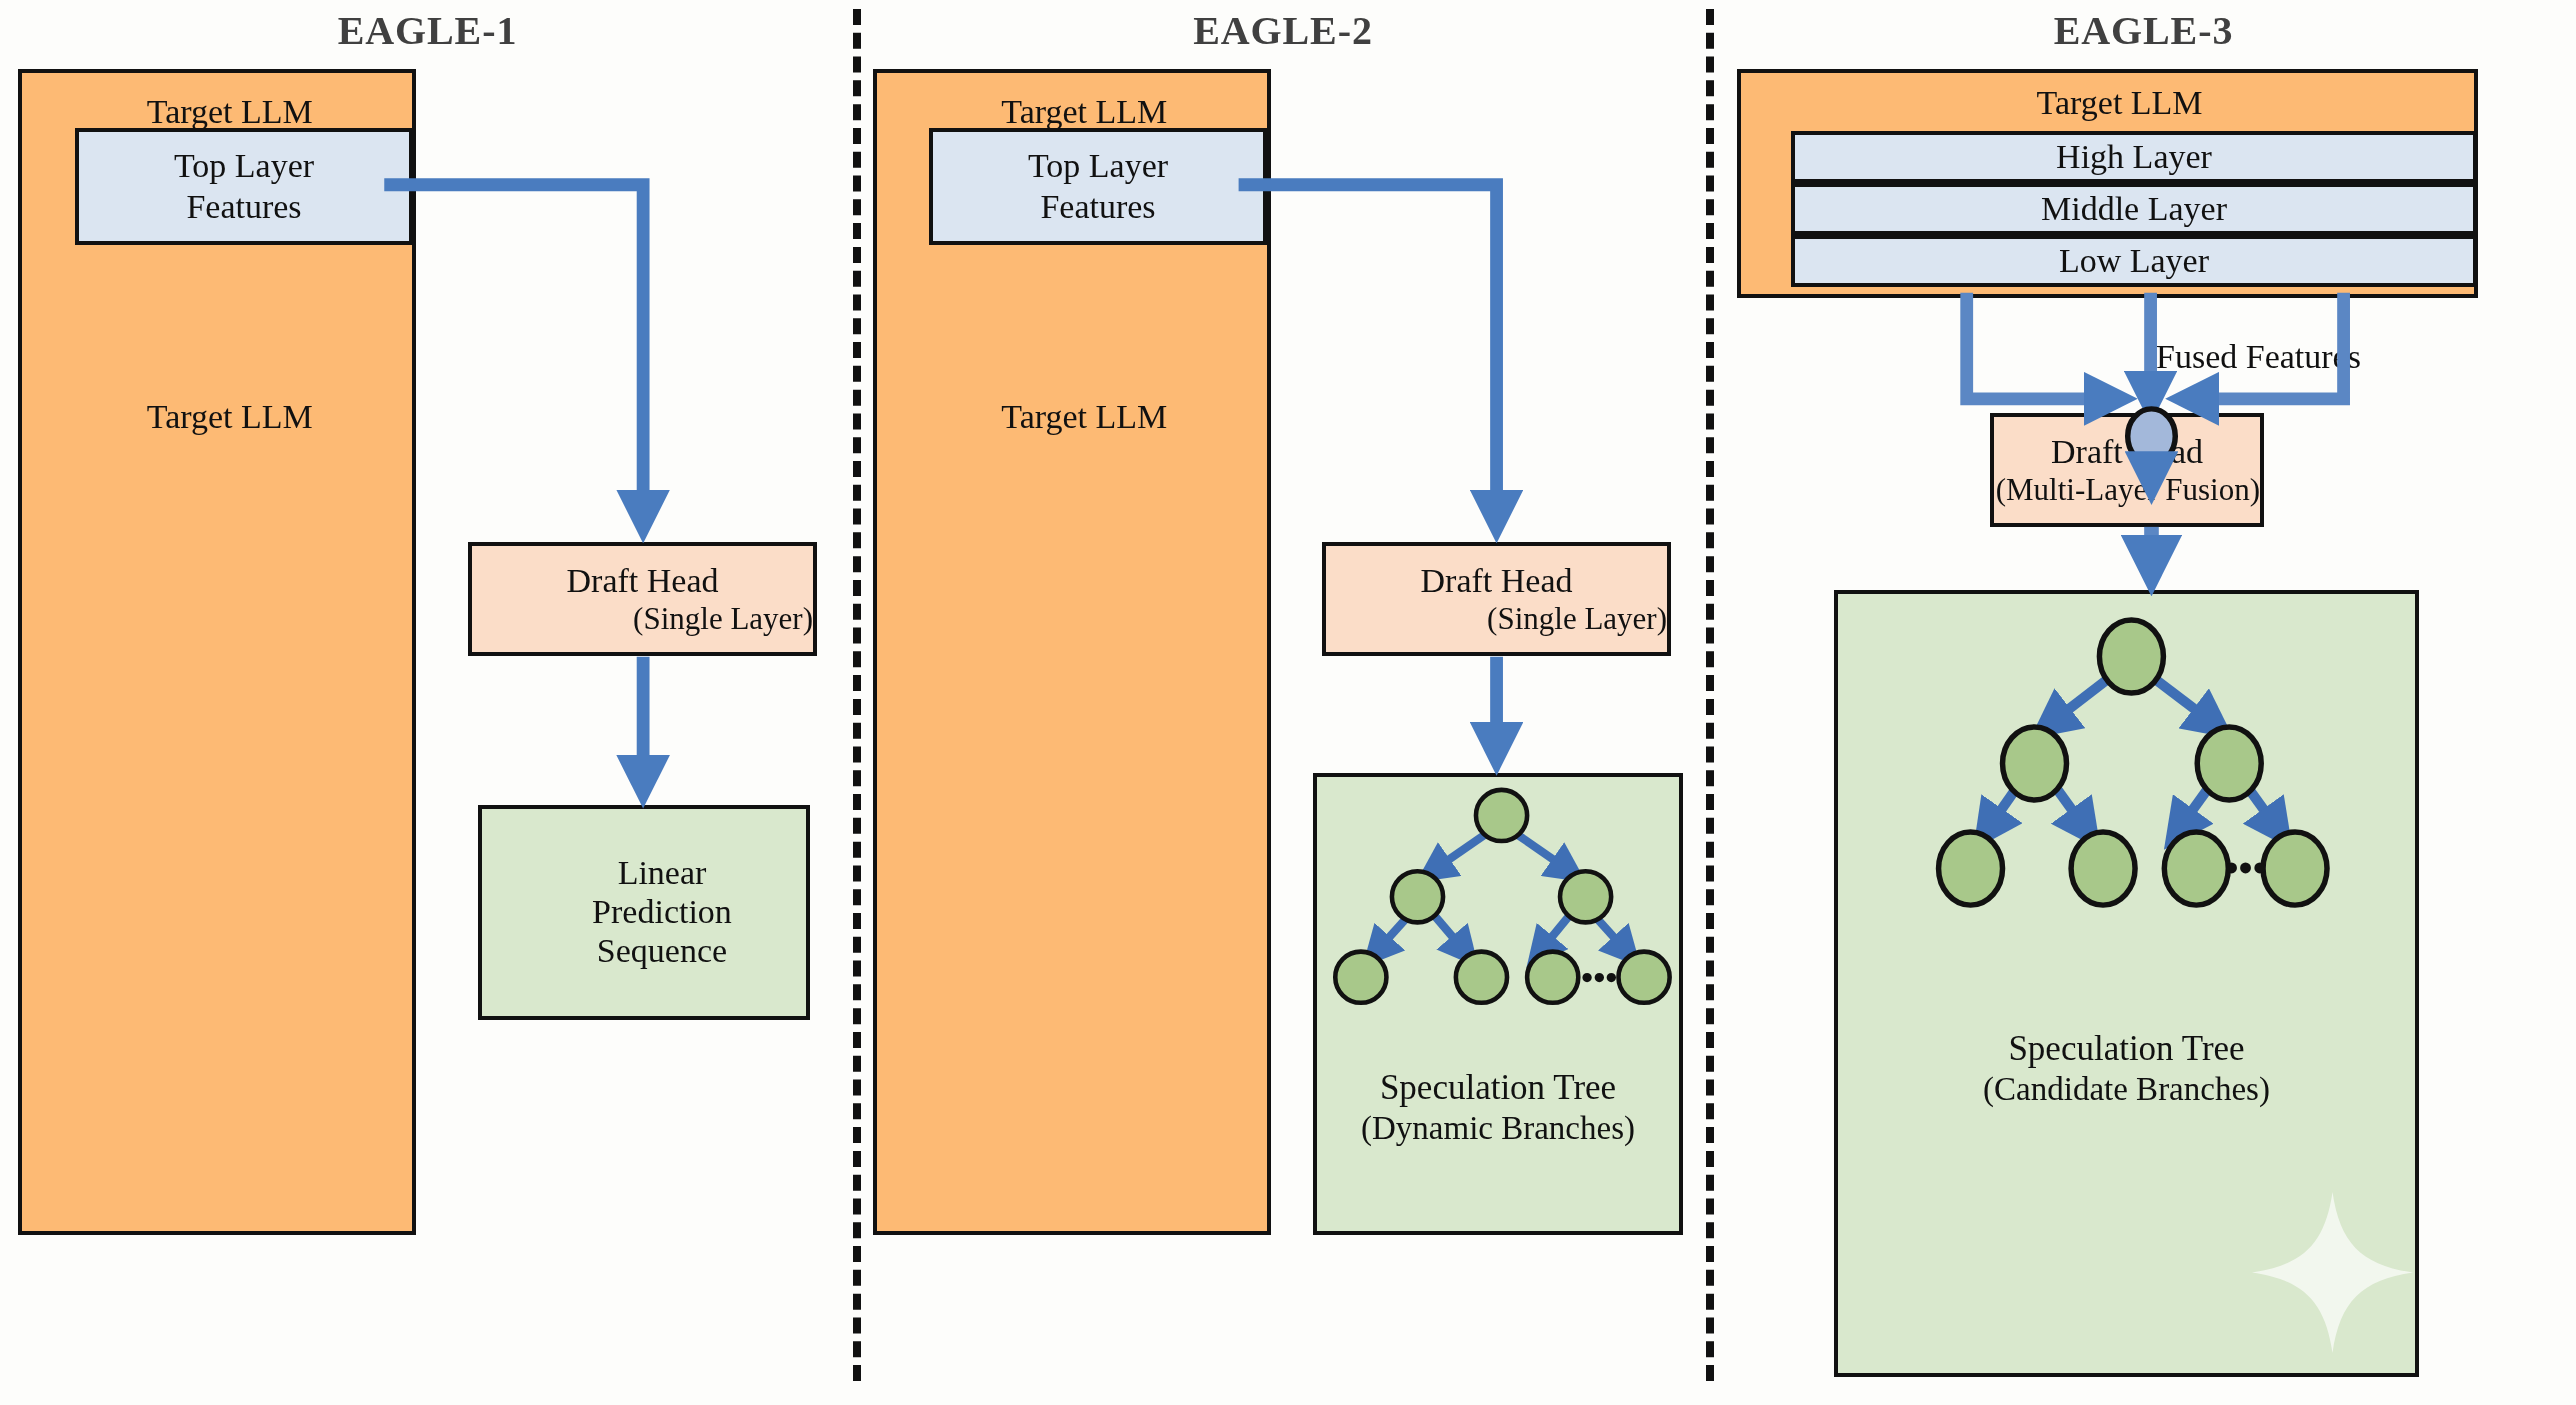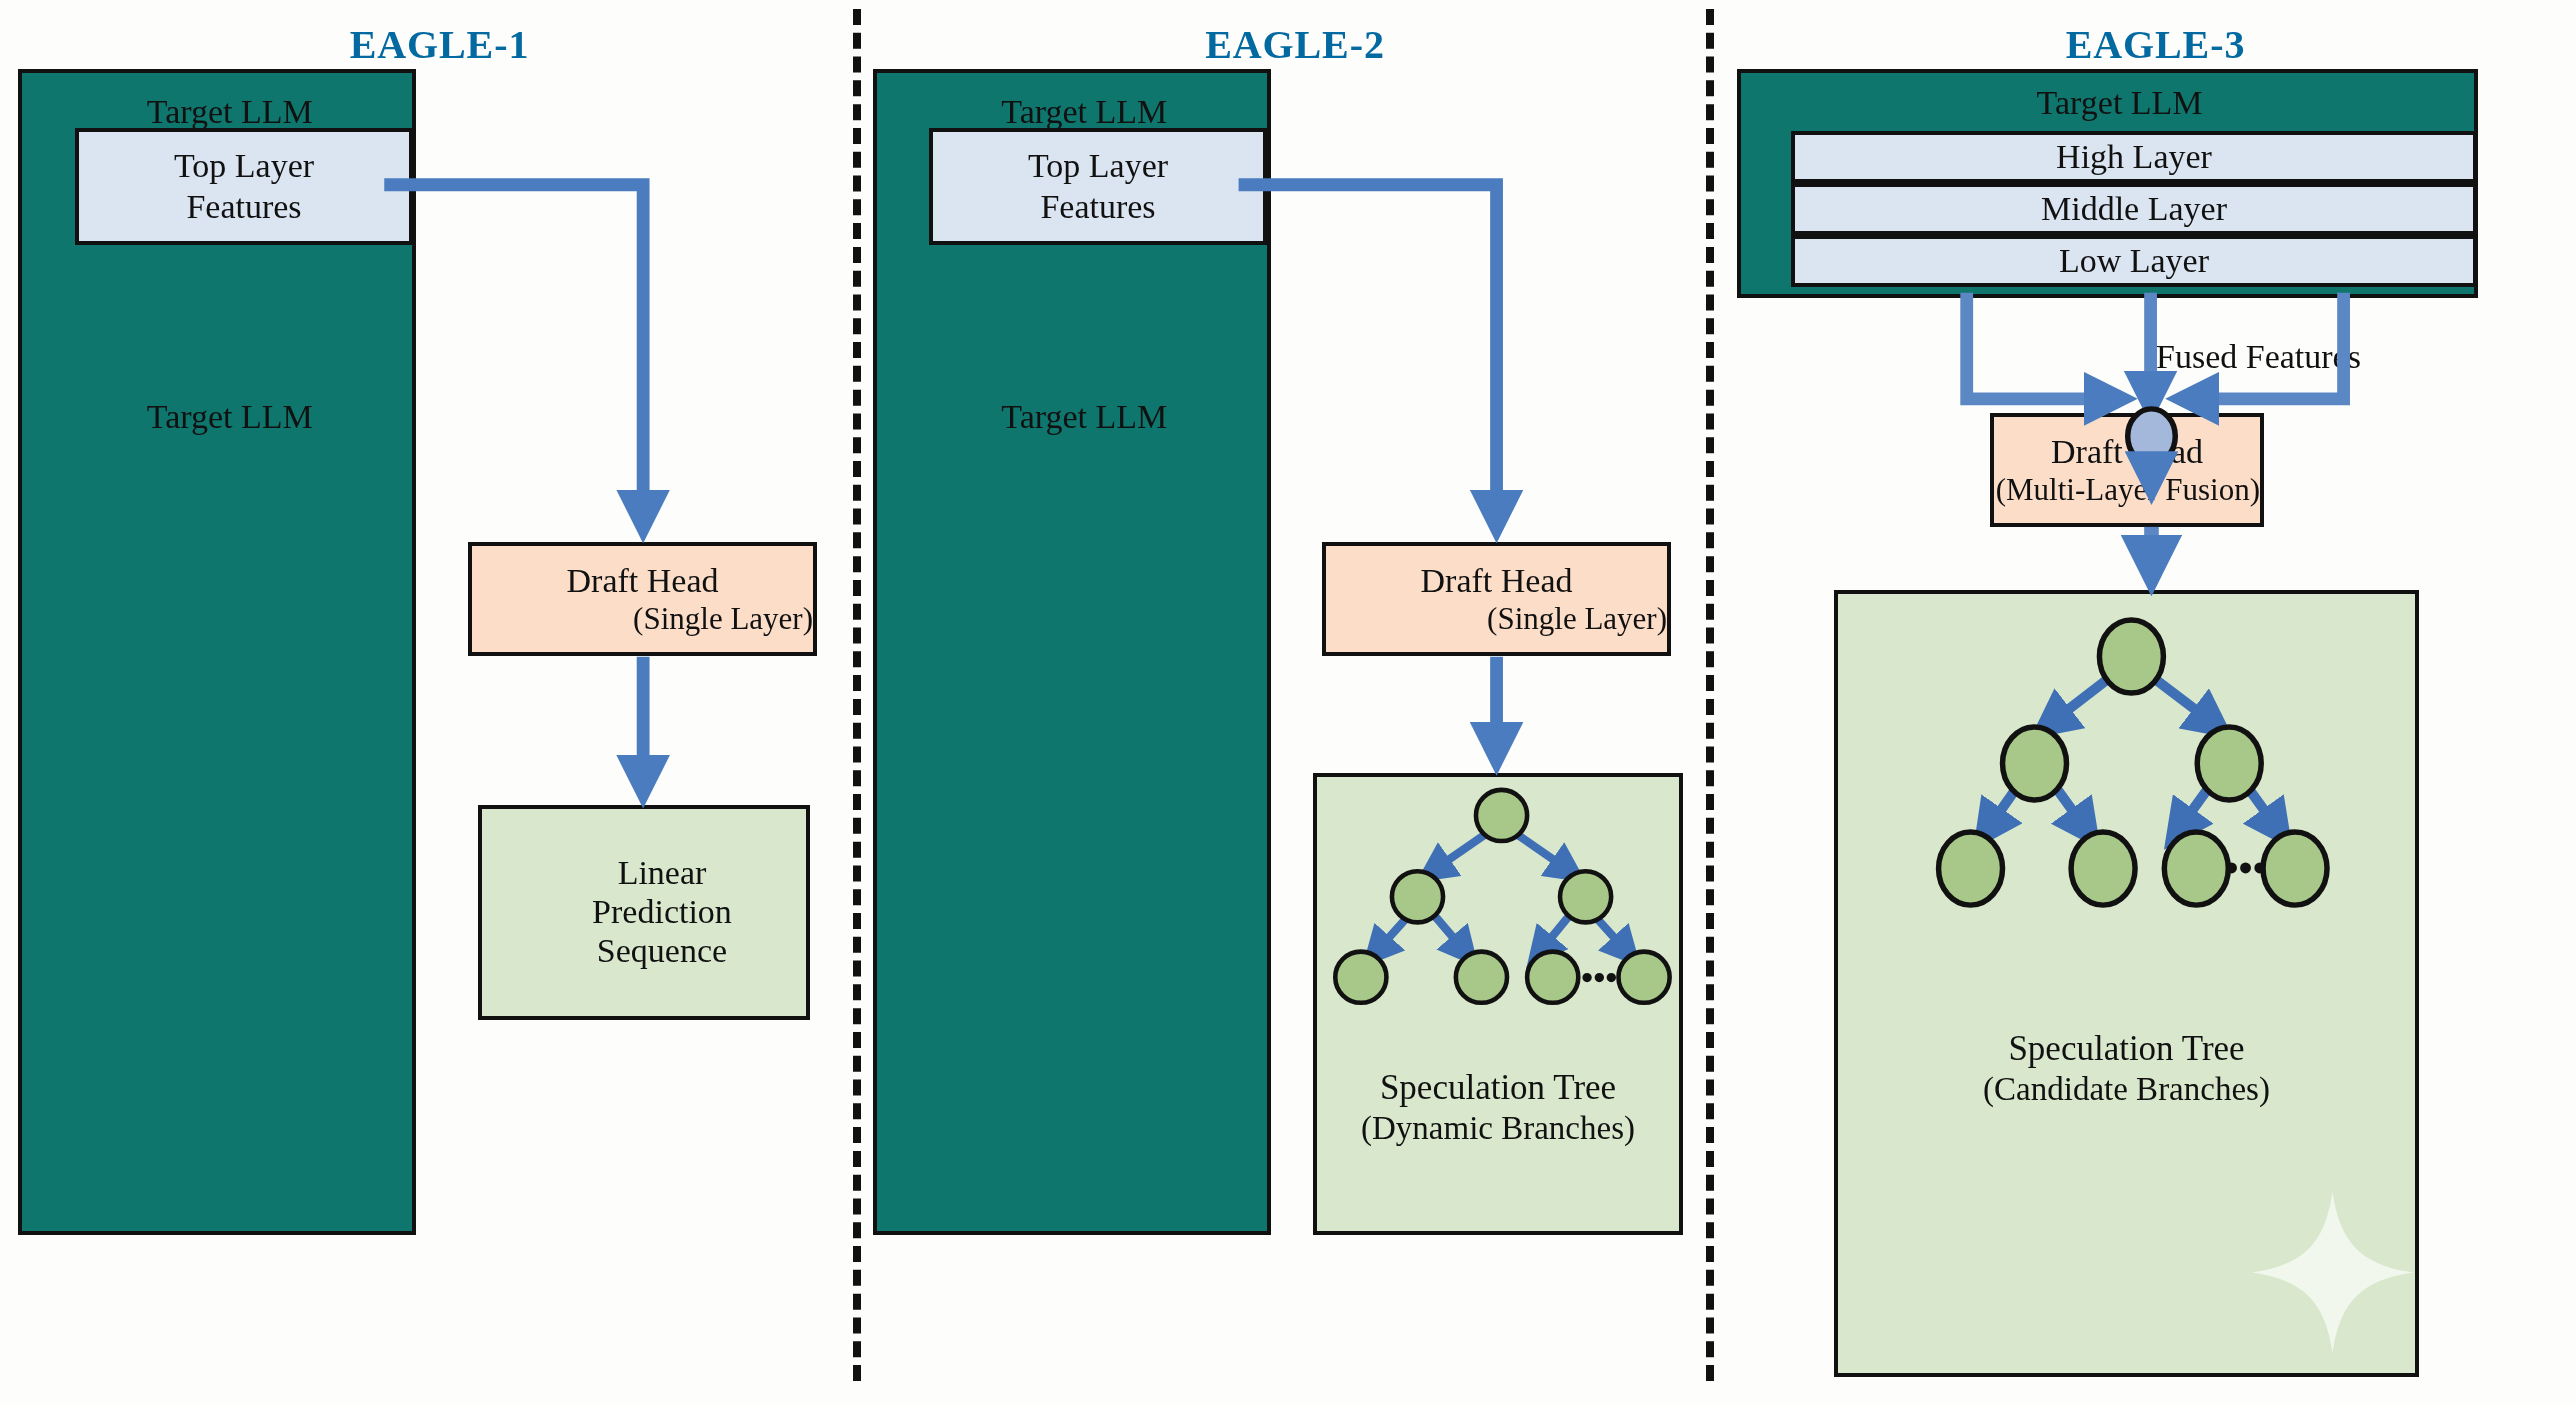--- a/index.html
+++ b/index.html
@@ -31,42 +31,41 @@
     top: 9.1px;
     width: 0;
     height: 1372px;
     border-left: 8.2px dashed #111;
   }
   #divider-1 { left: 853px; }
   #divider-2 { left: 1706px; }
 
   .panel-title {
     position: absolute;
-    top: 21px;
+    top: 7px;
     width: 100%;
     text-align: center;
     font-weight: bold;
     font-size: 40px;
     letter-spacing: 0.9px;
-    color: #0369a1;
-    padding-left: 12px;
+    color: #404040;
   }
 
   
   .box {
     position: absolute;
     box-sizing: border-box;
     border: 4.6px solid #111;
     display: flex;
     flex-direction: column;
     align-items: center;
     color: #111;
     line-height: 1.14;
   }
-  .box-blue  { background: #0f766e; padding-left: 25px; }
+  .box-blue  { background: #fdba74; padding-left: 25px; }
   .box-peach { background: #fbddc8; }
   .box-green { background: #d9e8cd; }
 
   .inner-box {
     position: absolute;
     box-sizing: border-box;
     border: 4.6px solid #111;
     background: #dbe5f1;
     display: flex;
     flex-direction: column;

